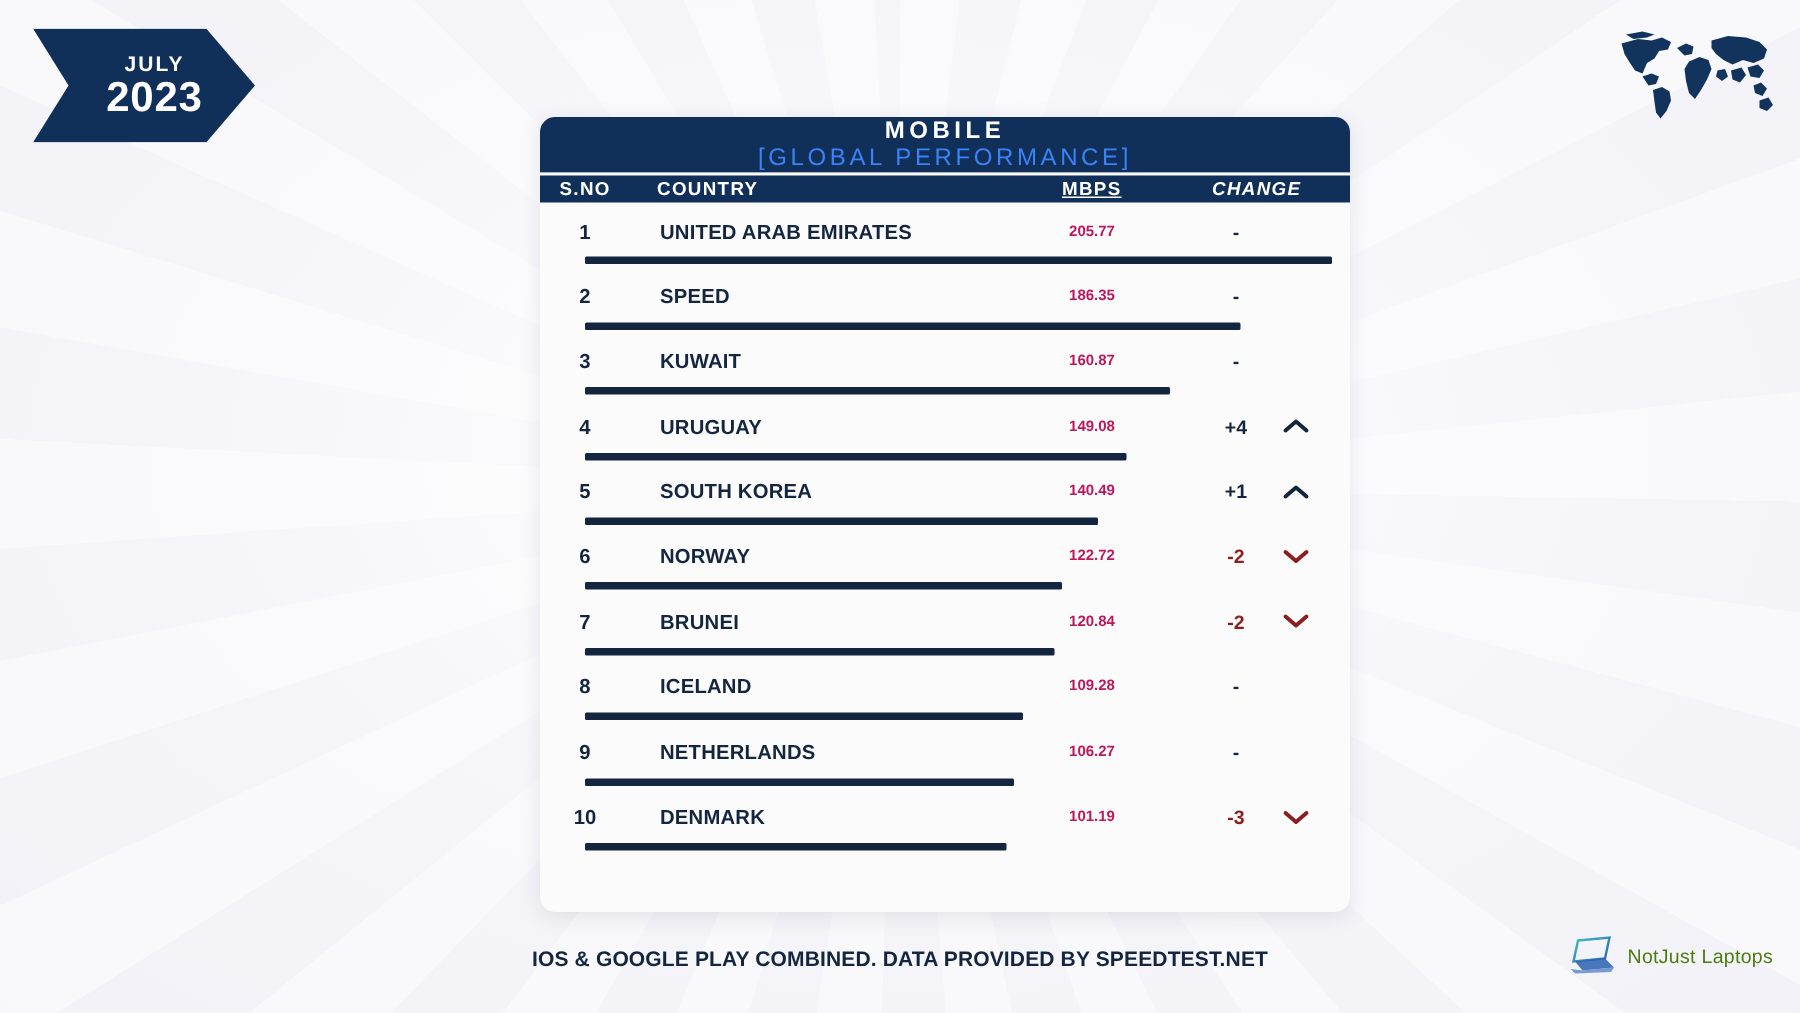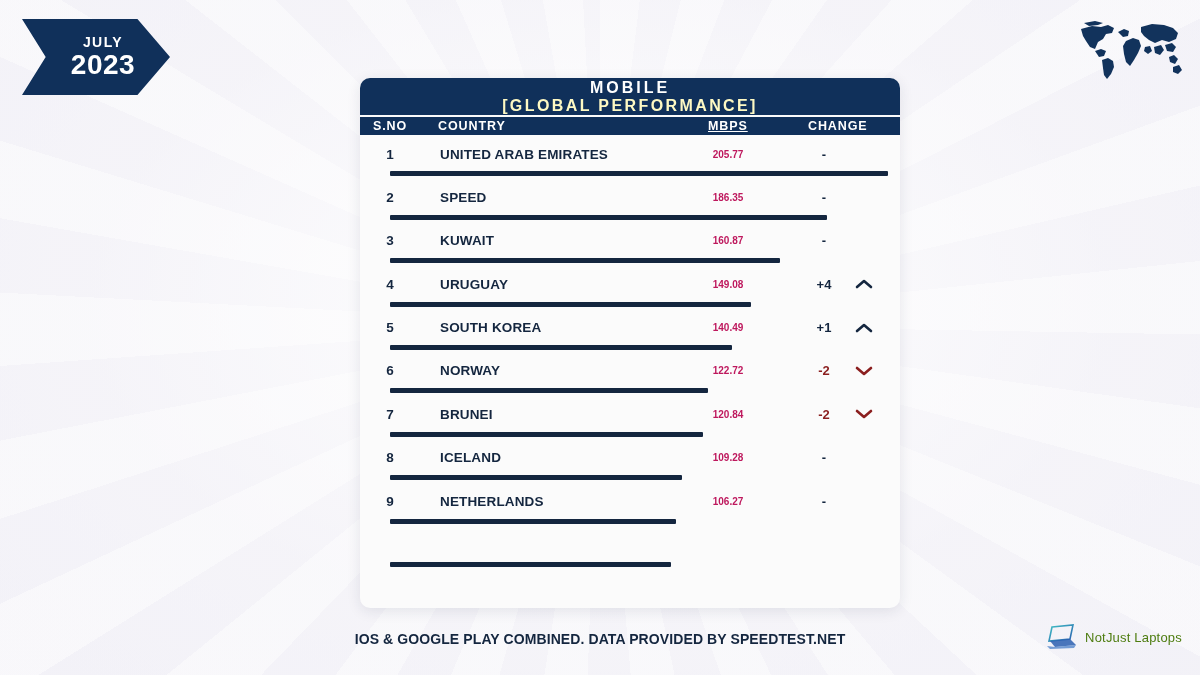--- a/index.html
+++ b/index.html
@@ -102,37 +102,37 @@
     background: #10305a;
     color: #ffffff;
     display: flex;
     align-items: center;
     justify-content: center;
     font-size: 16px;
     letter-spacing: 2.6px;
     flex-direction: column;
   }
   .card-head .strong { font-weight: bold; letter-spacing: 3px; }
-  .card-head .light { font-weight: bold; color: #fef9c3; letter-spacing: 2.4px; }
+  .card-head .light { font-weight: normal; color: #3b82f6; letter-spacing: 2.4px; }
 
   .col-head {
     height: 20px;
     background: #10305a;
     border-top: 2px solid #fbfbfb;
     color: #ffffff;
     font-size: 12.5px;
     font-weight: bold;
     letter-spacing: 0.9px;
     position: relative;
   }
   .col-head span { position: absolute; top: 50%; transform: translateY(-50%); }
   .ch-sno { left: 13px; }
   .ch-country { left: 78px; }
   .ch-mbps { left: 348px; text-decoration: underline; }
-  .ch-change { left: 448px; }
+  .ch-change { left: 448px; font-style: italic; }
 
   .rows { padding-top: 2px; }
 
   .row {
     position: relative;
     height: 43.4px;
   }
   .row-inner {
     position: absolute;
     left: 0; right: 0; top: 0;
@@ -386,20 +386,29 @@
             <div class="c-sno">9</div>
             <div class="c-country">NETHERLANDS</div>
             <div class="c-mbps">106.27</div>
             <div class="c-change flat">-</div>
           </div>
           <div class="bar-track">
             <div class="bar-fill" style="width: 57.4%; background: rgb(20, 38, 63);"></div>
           </div>
         </div>
         <div class="row">
+          <div class="row-inner">
+            <div class="c-sno">10</div>
+            <div class="c-country">DENMARK</div>
+            <div class="c-mbps">101.19</div>
+            <div class="c-change neg">-3</div>
+            <div class="c-arrow"><svg width="18" height="12" viewBox="0 0 18 12">
+                <path d="M2 3 L9 9 L16 3" fill="none" stroke="#8b1f1f" stroke-width="2.6" stroke-linecap="round" stroke-linejoin="round"></path>
+              </svg></div>
+          </div>
           <div class="bar-track">
             <div class="bar-fill" style="width: 56.4%; background: rgb(20, 38, 63);"></div>
           </div>
         </div>
       </div>
   </div>
 
   <div class="footer-note">IOS &amp; GOOGLE PLAY COMBINED. DATA PROVIDED BY SPEEDTEST.NET</div>
 
   <div class="brand">

